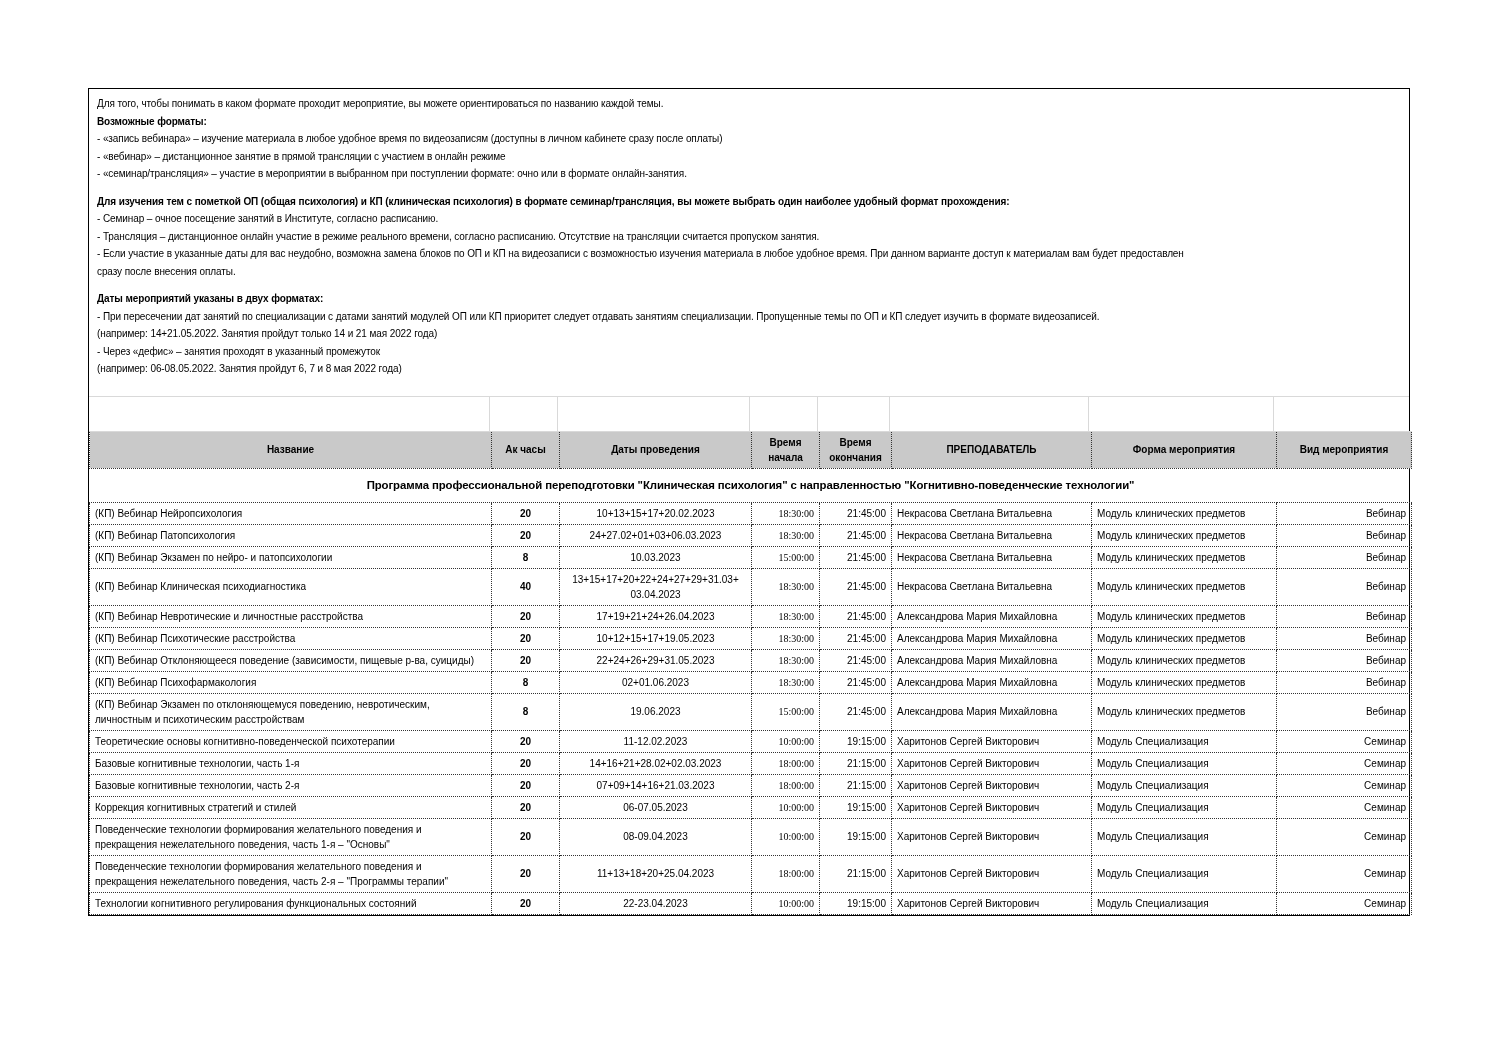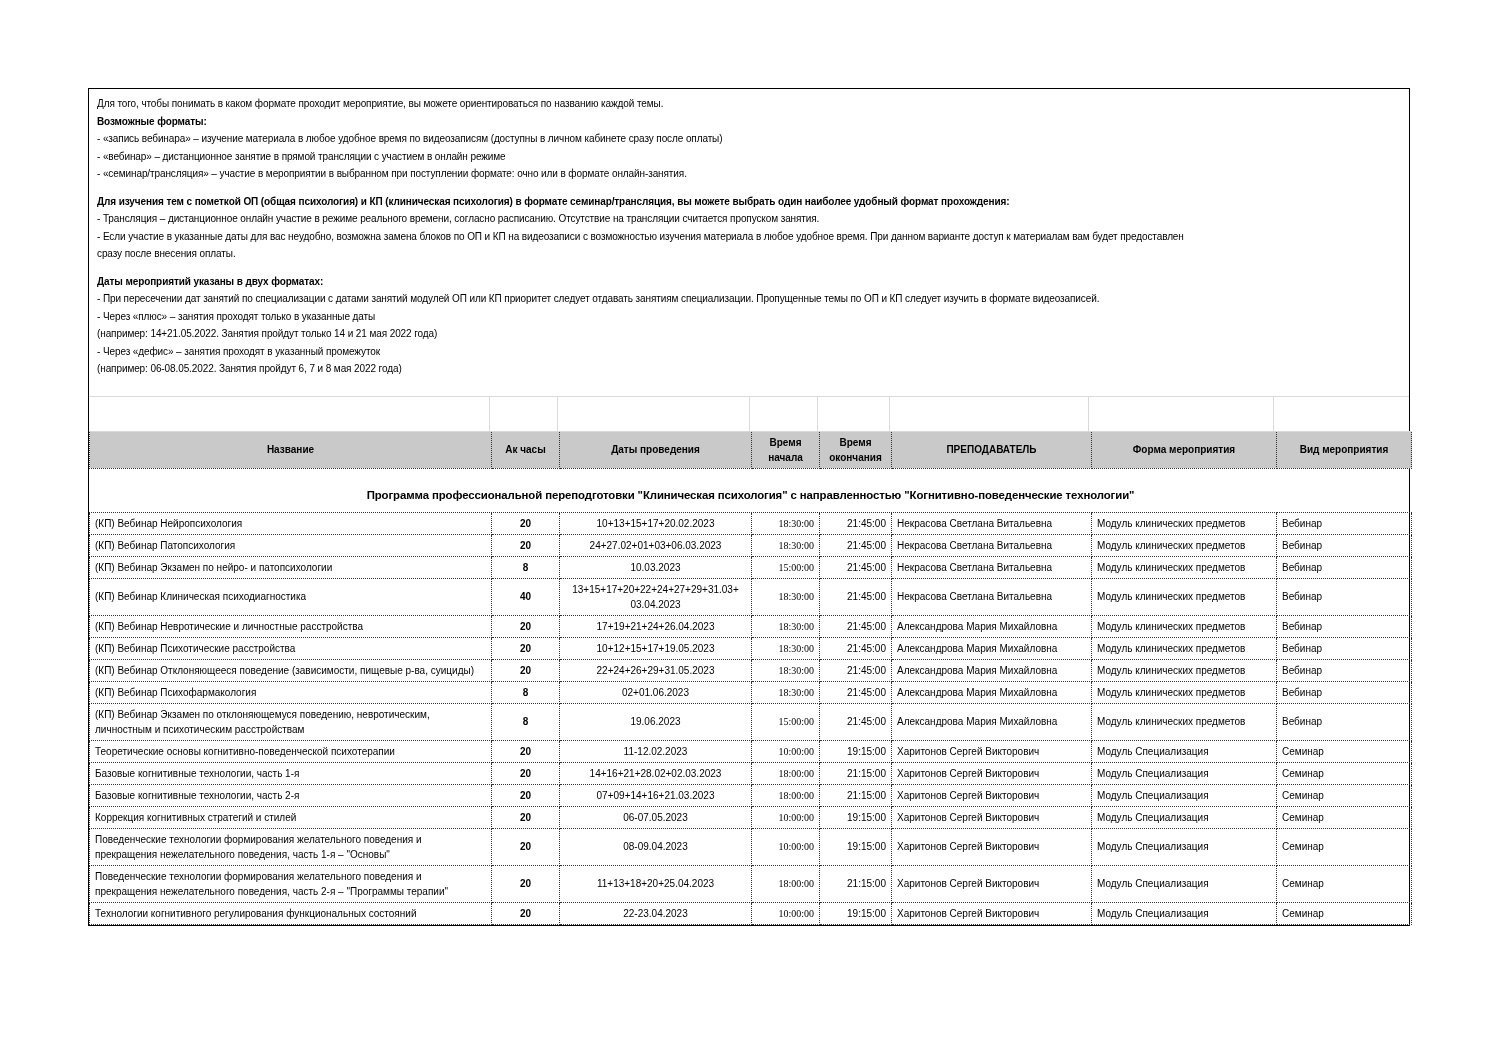--- a/index.html
+++ b/index.html
@@ -66,39 +66,39 @@
     vertical-align: middle;
     box-sizing: border-box;
     word-wrap: break-word;
   }
   tr.title-row td {
     border: none;
     border-bottom: 1px dotted #333333;
     text-align: center;
     font-weight: bold;
     font-size: 11.4px;
-    padding: 19px 4px 9px 4px;
+    padding: 9px 4px 9px 4px;
     letter-spacing: -0.1px;
   }
   thead th {
     background: #c9c9c9;
     font-weight: bold;
     text-align: center;
     font-size: 10.6px;
     line-height: 14px;
     padding: 7px 3px;
   }
   td.c-name   { text-align: left; }
   td.c-hours  { text-align: center; font-weight: bold; }
   td.c-dates  { text-align: center; }
   td.c-start  { text-align: right; font-family: Liberation Serif, serif; }
   td.c-end    { text-align: right; }
   td.c-teacher{ text-align: left; }
   td.c-form   { text-align: left; }
-  td.c-type   { text-align: left; }
+  td.c-type   { text-align: right; }
 
   col.w-name    { width: 402px; }
   col.w-hours   { width: 68px; }
   col.w-dates   { width: 192px; }
   col.w-start   { width: 68px; }
   col.w-end     { width: 72px; }
   col.w-teacher { width: 200px; }
   col.w-form    { width: 185px; }
   col.w-type    { width: 135px; }
 </style>
@@ -110,27 +110,27 @@
   <div class="intro">
 
     <div class="line">Для того, чтобы понимать в каком формате проходит мероприятие, вы можете ориентироваться по названию каждой темы.</div>
 
     <div class="line bold">Возможные форматы:</div>
     <div class="line">- «запись вебинара» – изучение материала в любое удобное время по видеозаписям (доступны в личном кабинете сразу после оплаты)</div>
     <div class="line">- «вебинар» – дистанционное занятие в прямой трансляции с участием в онлайн режиме</div>
     <div class="line">- «семинар/трансляция» – участие в мероприятии в выбранном при поступлении формате: очно или в формате онлайн-занятия.</div>
 
     <div class="line bold gap-top">Для изучения тем с пометкой ОП (общая психология) и КП (клиническая психология) в формате семинар/трансляция, вы можете выбрать один наиболее удобный формат прохождения:</div>
+    <div class="line">- Семинар – очное посещение занятий в Институте, согласно расписанию.</div>
     <div class="line">- Трансляция – дистанционное онлайн участие в режиме реального времени, согласно расписанию. Отсутствие на трансляции считается пропуском занятия.</div>
     <div class="line">- Если участие в указанные даты для вас неудобно, возможна замена блоков по ОП и КП  на видеозаписи с возможностью изучения материала в любое удобное время. При данном варианте доступ к материалам вам будет предоставлен</div>
     <div class="line">сразу после внесения оплаты.</div>
     <div class="line bold gap-top">Даты мероприятий указаны в двух форматах:</div>
 
     <div class="line">- При пересечении дат занятий по  специализации  с датами занятий  модулей ОП или КП приоритет следует отдавать занятиям специализации. Пропущенные темы по ОП и КП следует изучить в формате видеозаписей.</div>
-    <div class="line">- Через «плюс» – занятия проходят только в указанные даты</div>
     <div class="line">(например: 14+21.05.2022. Занятия пройдут только 14 и 21 мая 2022 года)</div>
     <div class="line">- Через «дефис» – занятия проходят в указанный промежуток</div>
     <div class="line">(например: 06-08.05.2022. Занятия пройдут 6, 7 и 8 мая 2022 года)</div>
 
     <div style="height:14px"></div>
   </div>
 
   <div class="spacer-grid">
     <div style="width:402px"></div>
     <div style="width:68px"></div>

